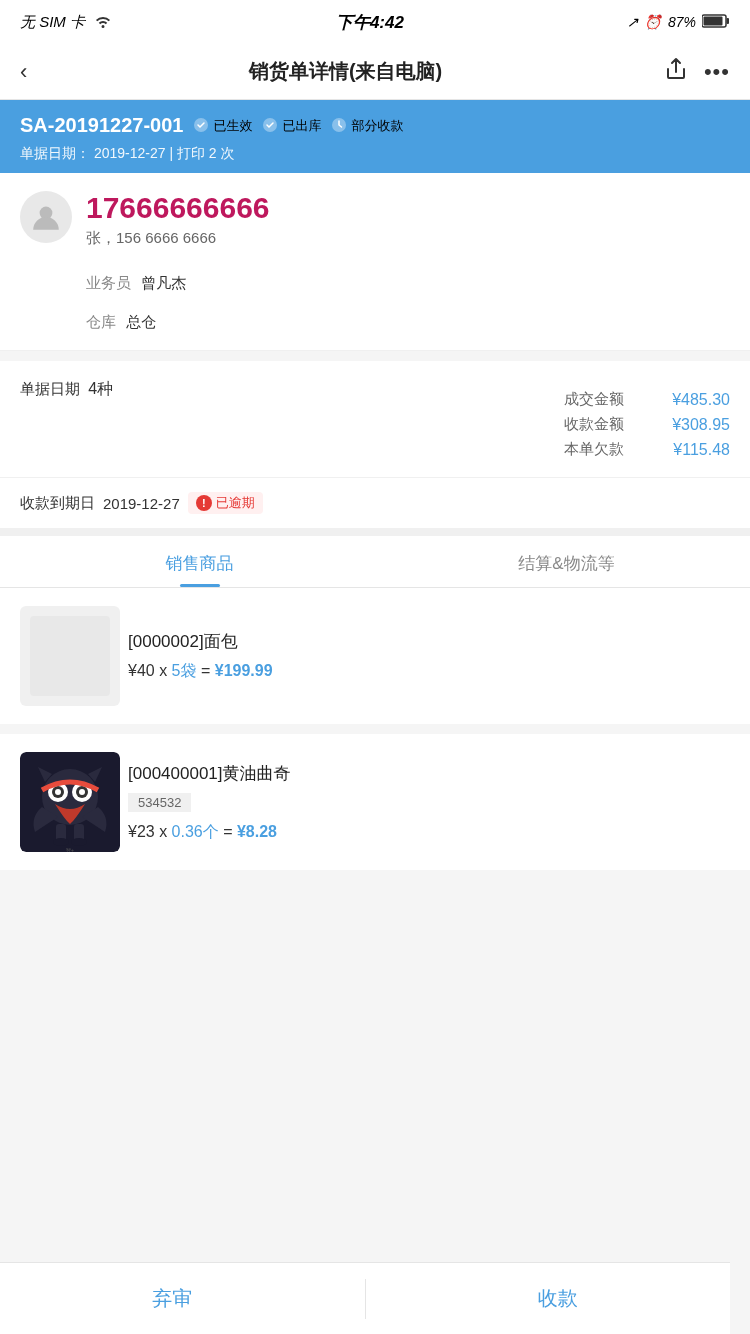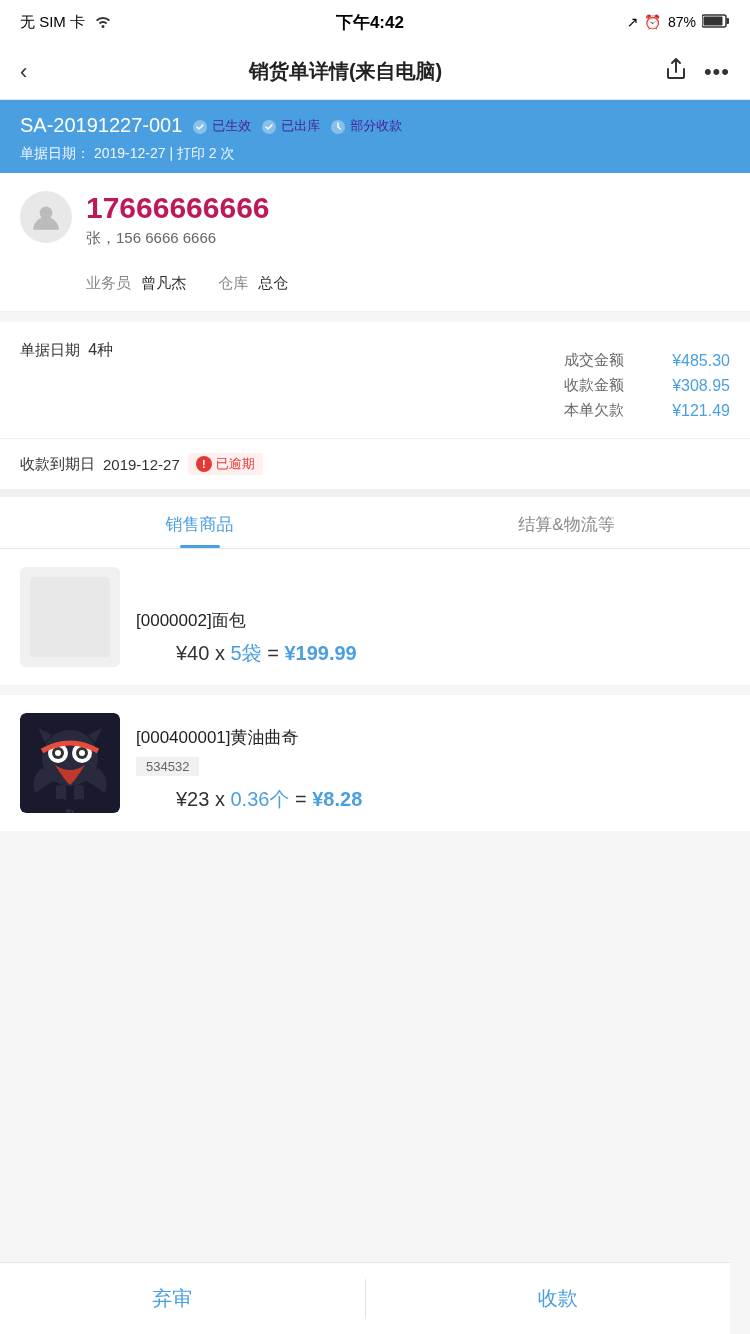--- a/index.html
+++ b/index.html
@@ -16,20 +16,21 @@
     
     .status-bar {
       background: #fff;
       height: 44px;
       display: flex;
       align-items: center;
       justify-content: space-between;
       padding: 0 20px;
       font-size: 15px;
       font-weight: 500;
+      font-style: italic;
     }
     .status-left { display: flex; align-items: center; gap: 8px; }
     .status-center { font-size: 17px; font-weight: 600; }
     .status-right { display: flex; align-items: center; gap: 6px; font-size: 14px; }
 
     
     .nav-bar {
       background: #fff;
       height: 56px;
       display: flex;
@@ -60,28 +61,28 @@
       padding: 14px 20px 10px 20px;
     }
     .banner-row1 {
       display: flex;
       align-items: center;
       gap: 10px;
       margin-bottom: 8px;
     }
     .order-id {
       font-size: 20px;
-      font-weight: 400;
+      font-weight: 700;
       color: #fff;
     }
     .badge {
       display: inline-flex;
-      align-items: flex-end;
+      align-items: flex-start;
       gap: 4px;
-      color: #4c1d95;
+      color: #000000;
       font-size: 13px;
     }
     .banner-row2 {
       font-size: 14px;
       color: rgba(255,255,255,0.92);
     }
 
     
     .customer-section {
       background: #fff;
@@ -109,23 +110,24 @@
       color: #be185d;
       margin-bottom: 4px;
     }
     .customer-phone {
       font-size: 15px;
       color: #666;
       margin-bottom: 26px;
     }
     .customer-meta {
       display: flex;
-      gap: 32px;
+      gap: 20px;
       font-size: 15px;
       color: #333;
+      flex-direction: column;
     }
     .meta-label { color: #888; margin-right: 6px; }
 
     
     .stats-section {
       background: #fff;
       padding: 18px 20px;
       display: flex;
       justify-content: space-between;
       align-items: flex-start;
@@ -214,22 +216,22 @@
 
     
     .product-list {
       background: #f5f5f5;
     }
     .product-item {
       background: #fff;
       margin-bottom: 10px;
       padding: 18px 20px;
       display: flex;
-      align-items: flex-end;
-      gap: 16px;
+      align-items: center;
+      gap: 8px;
     }
     .product-thumb {
       width: 100px;
       height: 100px;
       background: #f0f0f0;
       border-radius: 6px;
       display: flex;
       align-items: center;
       justify-content: center;
       flex-shrink: 0;
@@ -245,23 +247,22 @@
     .product-sku {
       display: inline-block;
       background: #f0f0f0;
       color: #666;
       font-size: 13px;
       padding: 2px 10px;
       border-radius: 0;
       margin-bottom: 10px;
     }
     .product-price {
-      font-size: 20px;
+      font-size: 16px;
       color: #333;
-      margin-left: 40px;
     }
     .price-qty { color: #4A9FE0; font-weight: 500; }
     .price-total { color: #4A9FE0; font-weight: 700; }
 
     
     .bottom-bar {
       position: fixed;
       bottom: 0;
       left: 0;
       width: 730px;
@@ -401,21 +402,21 @@
     <div class="stat-row">
       <span class="stat-label">成交金额</span>
       <span class="stat-value">¥485.30</span>
     </div>
     <div class="stat-row">
       <span class="stat-label">收款金额</span>
       <span class="stat-value">¥308.95</span>
     </div>
     <div class="stat-row">
       <span class="stat-label">本单欠款</span>
-      <span class="stat-value">¥121.49</span>
+      <span class="stat-value">¥115.48</span>
     </div>
   </div>
 </div>
 
 <div class="due-section">
   <span>收款到期日</span>
   <span>2019-12-27</span>
   <span class="overdue-badge">
     <span class="overdue-icon">!</span>
     <span>已逾期</span>

